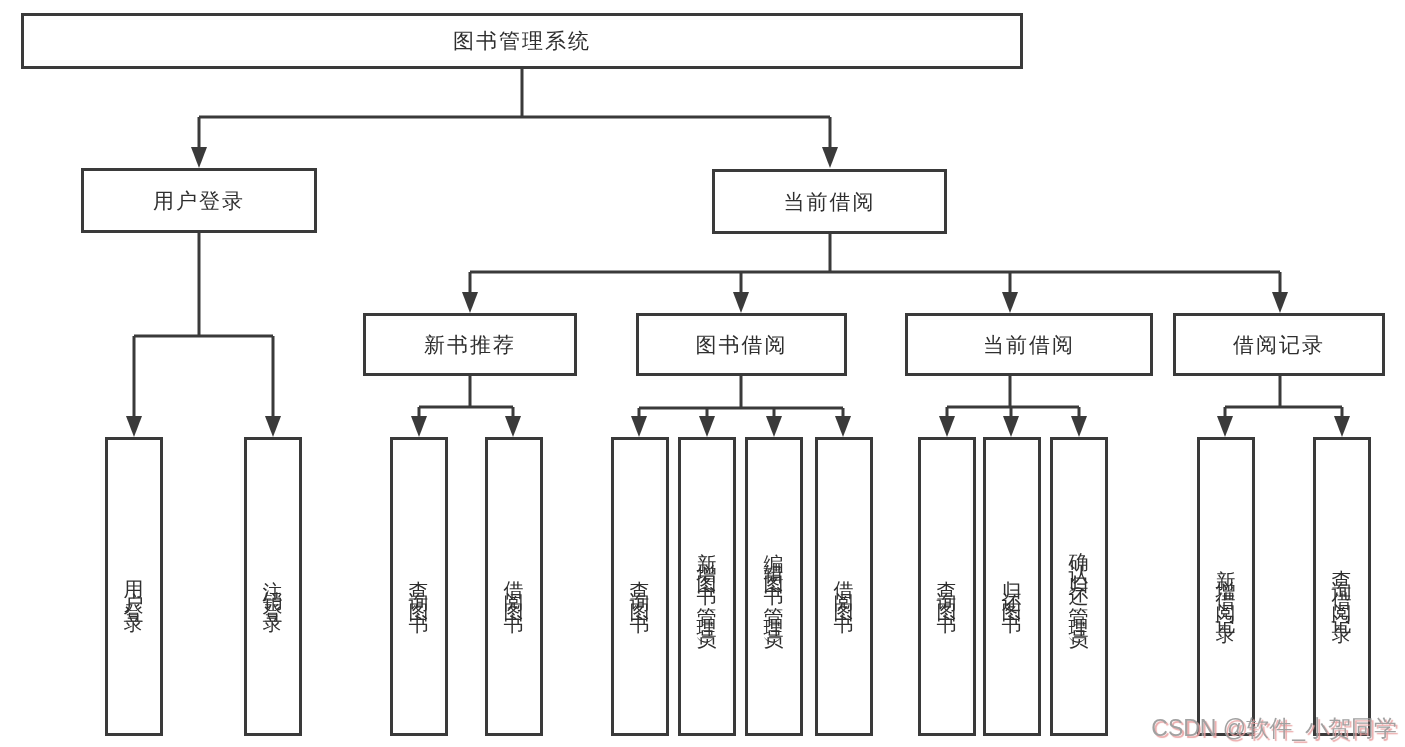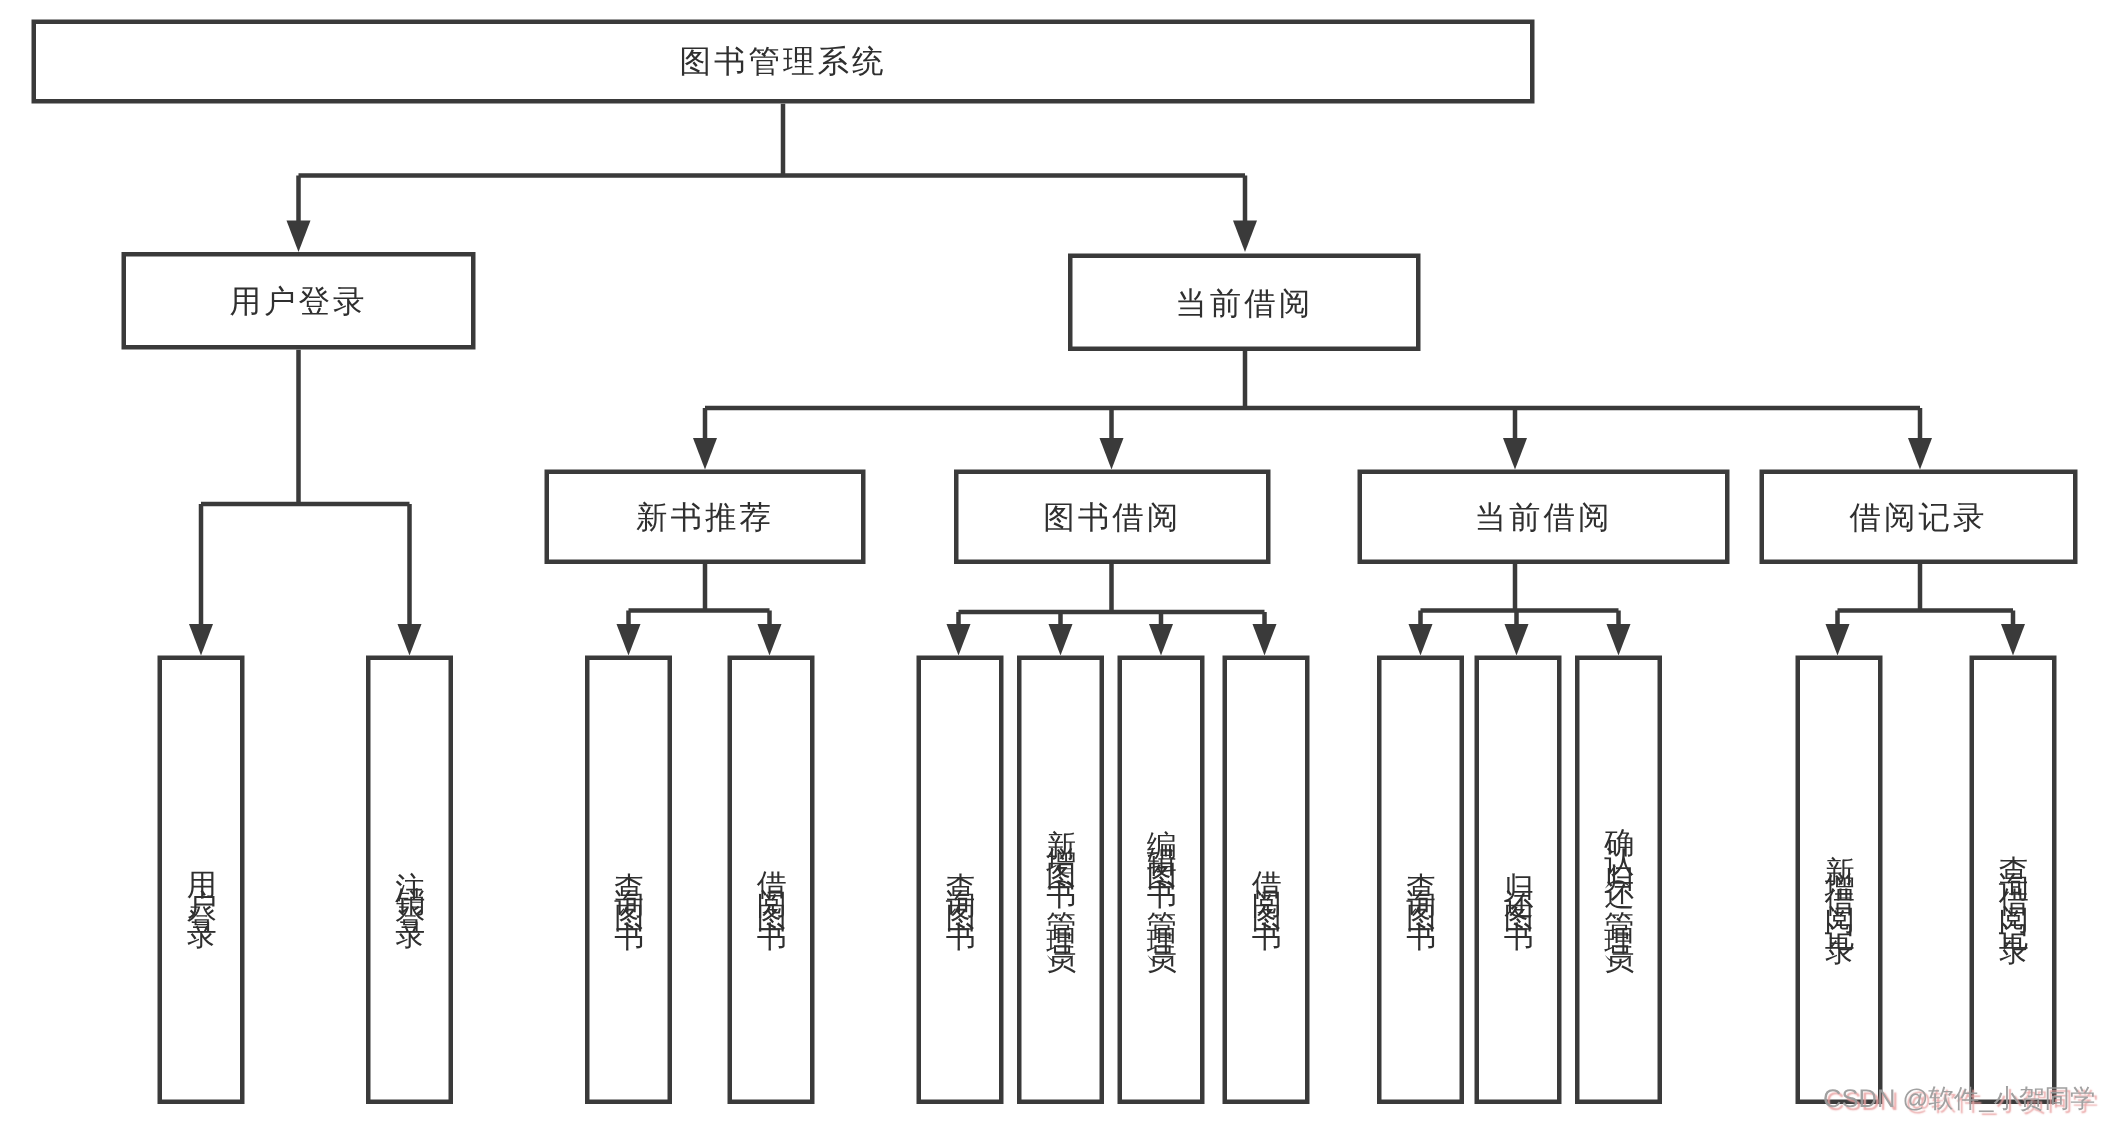--- a/index.html
+++ b/index.html
@@ -55,21 +55,21 @@
     text-orientation:mixed;
     font-size:20px;
     line-height:1;
     letter-spacing:11px;
     white-space:nowrap;
   }
   .watermark{
     position:absolute;
     right:8px;
     bottom:3px;
-    font-size:17px;
+    font-size:23px;
     color:var(--watermark);
     text-shadow:2px 2px 1px var(--watermark_shadow);
     opacity:.95;
     white-space:nowrap;
   }
 </style>
 </head>
 <body>
 
 <div class="stage">

